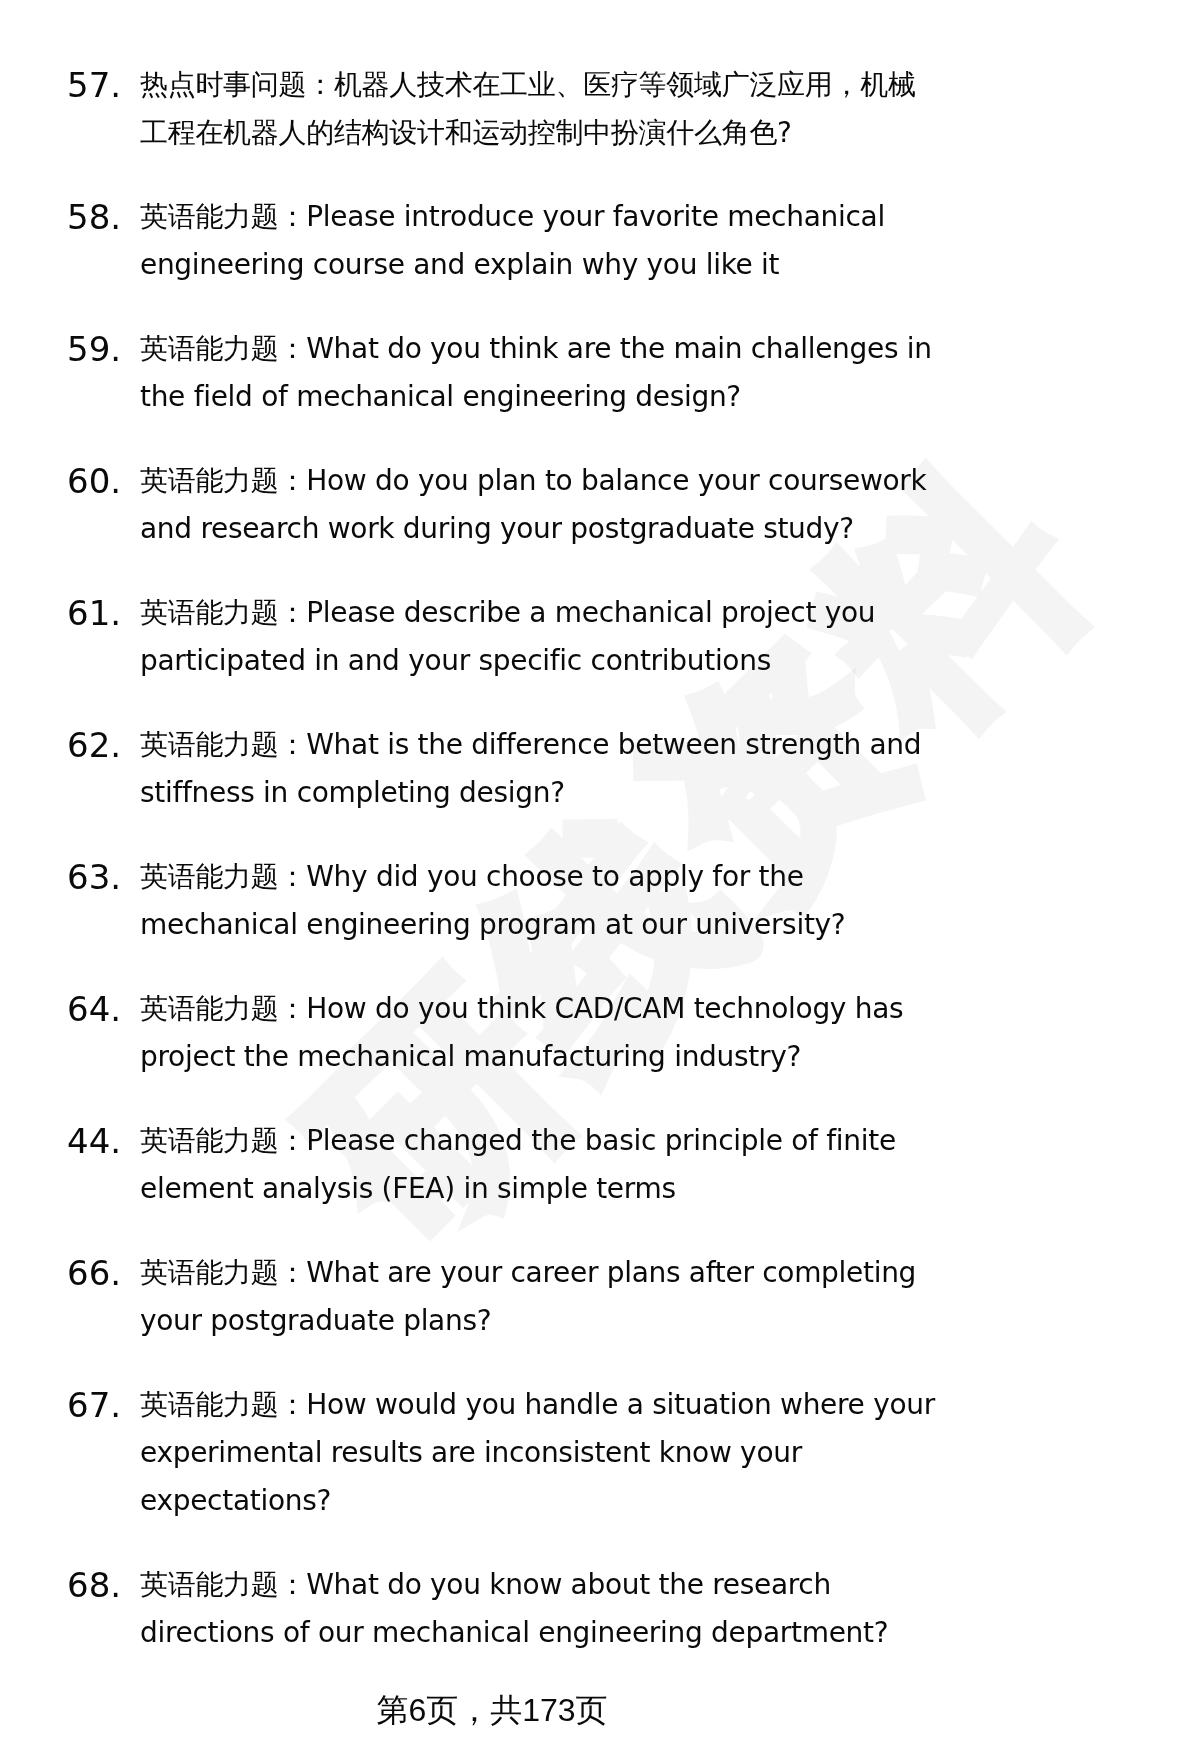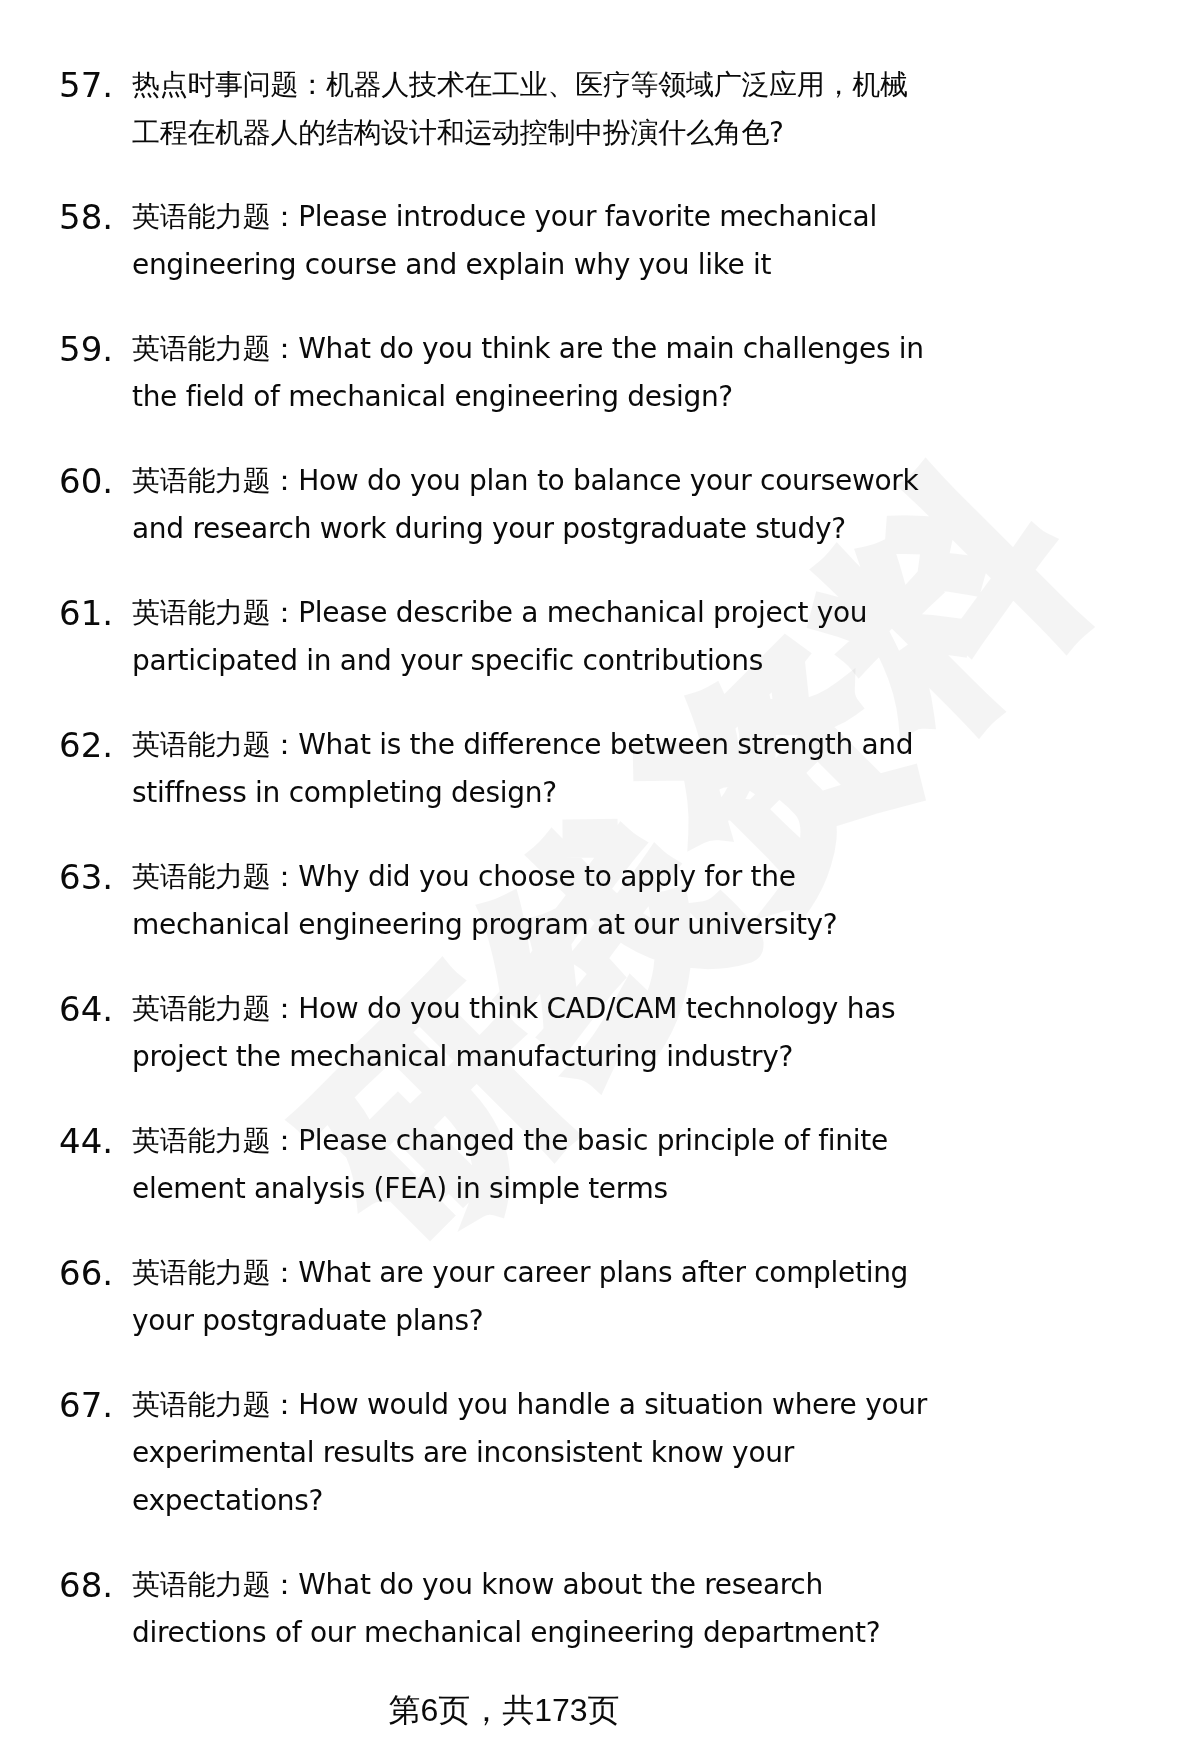--- a/index.html
+++ b/index.html
@@ -27,21 +27,21 @@
     -webkit-text-stroke: 14px rgba(0,0,0,0.045);
     transform: rotate(-45deg);
     transform-origin: center center;
     white-space: nowrap;
     pointer-events: none;
     letter-spacing: 10px;
     z-index: 0;
   }
   .page {
     position: absolute;
-    left: 4px;
+    left: 12px;
     top: 61px;
     width: 1060px;
     z-index: 1;
   }
   .item {
     position: relative;
     margin-bottom: 36px;
     padding-left: 128px;
   }
   .num {
@@ -55,21 +55,21 @@
   .line {
     display: block;
     font-size: 28px;
     line-height: 48px;
     height: 48px;
     white-space: nowrap;
     letter-spacing: -0.3px;
   }
   .footer {
     position: absolute;
-    left: 12px;
+    left: 0;
     width: 984px;
     top: 1688px;
     text-align: center;
     font-family: "Liberation Sans", sans-serif;
     font-size: 32px;
     line-height: 44px;
     z-index: 1;
   }
 </style>
 </head>

